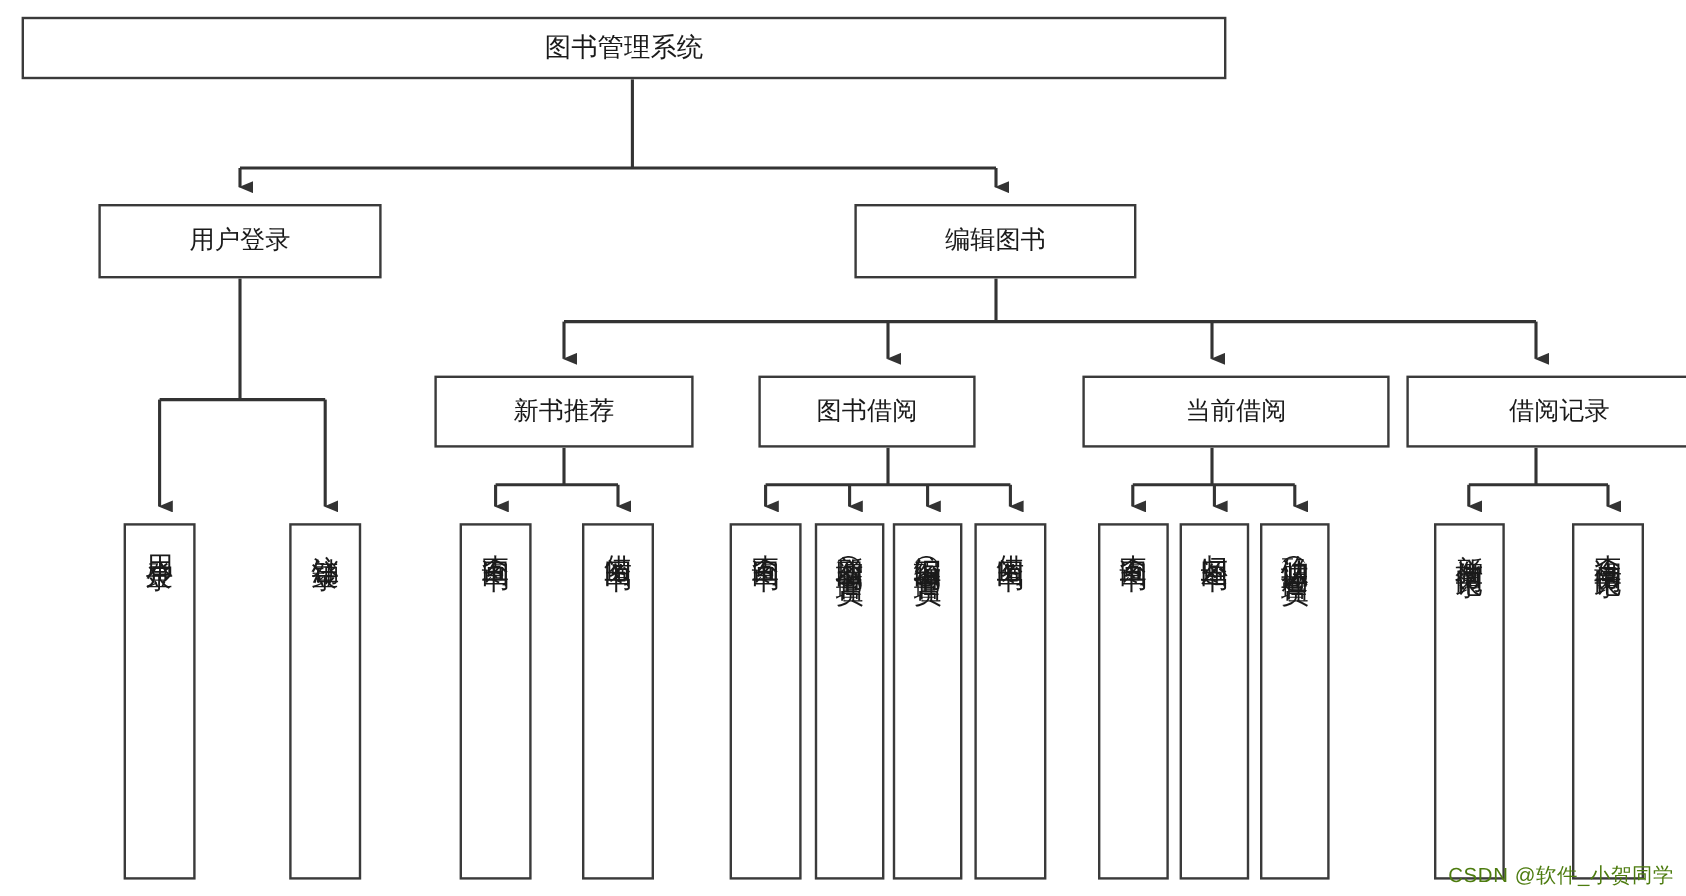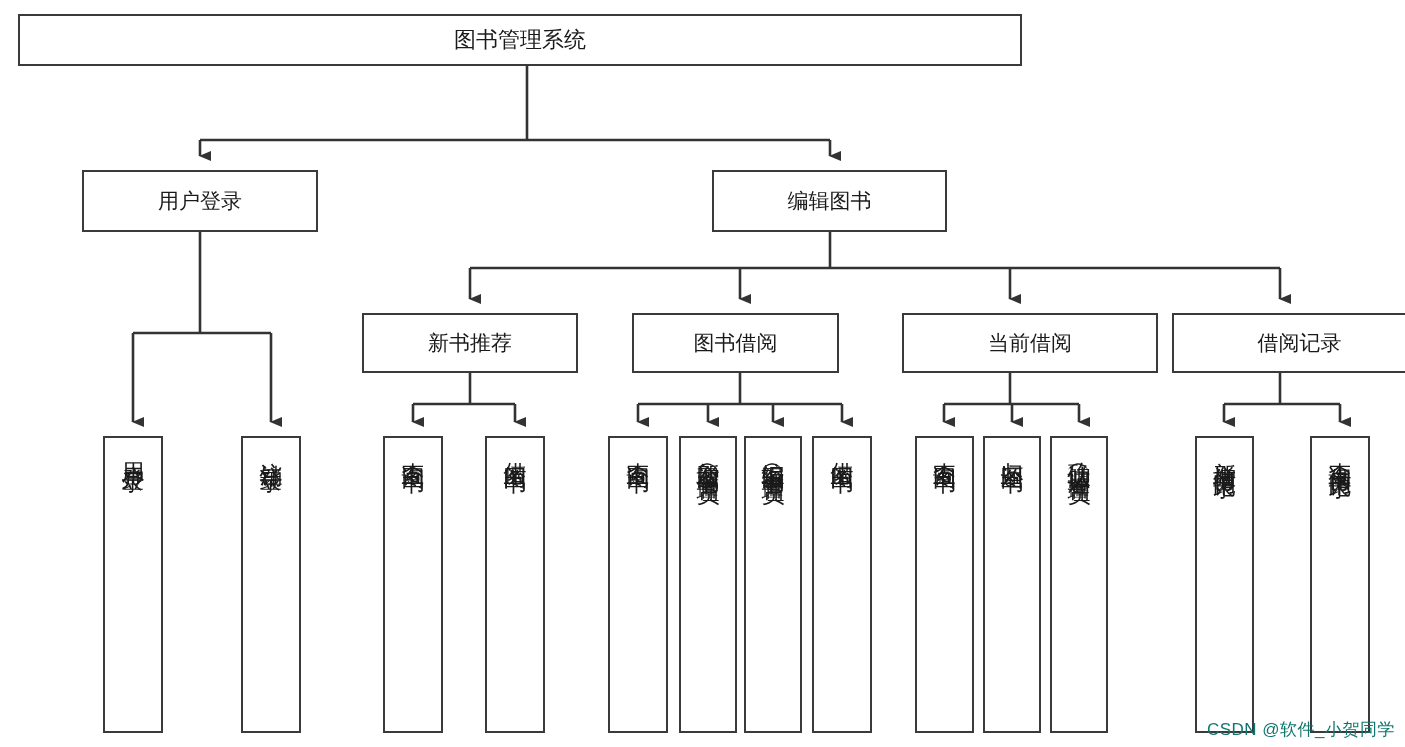--- a/index.html
+++ b/index.html
@@ -57,21 +57,21 @@
     font-size: 23px;
     letter-spacing: 3px;
     line-height: 1;
     white-space: nowrap;
   }
   .watermark {
     position: absolute;
     right: 10px;
     bottom: 6px;
     font-size: 17px;
-    color: #0f766e;
+    color: #4d7c0f;
     z-index: 5;
     white-space: nowrap;
     letter-spacing: 0.5px;
   }
 </style>
 </head>
 <body>
 
 <div id="canvas">
 
@@ -124,21 +124,21 @@
       </div>
       <div class="node node-horiz" style="left: 82px; top: 170px; width: 236px; height: 62px;">
         <span class="lbl">用户登录</span>
       </div>
       <div class="node node-horiz" style="left: 712px; top: 170px; width: 235px; height: 62px;">
         <span class="lbl">编辑图书</span>
       </div>
       <div class="node node-horiz" style="left: 362px; top: 313px; width: 216px; height: 60px;">
         <span class="lbl">新书推荐</span>
       </div>
-      <div class="node node-horiz" style="left: 632px; top: 313px; width: 207px; height: 60px;">
+      <div class="node node-horiz" style="left: 632px; top: 313px; width: 181px; height: 60px;">
         <span class="lbl">图书借阅</span>
       </div>
       <div class="node node-horiz" style="left: 902px; top: 313px; width: 256px; height: 60px;">
         <span class="lbl">当前借阅</span>
       </div>
       <div class="node node-horiz" style="left: 1172px; top: 313px; width: 255px; height: 60px;">
         <span class="lbl">借阅记录</span>
       </div>
       <div class="node node-vert" style="left: 103px; top: 436px; width: 60px; height: 297px;">
         <span class="lbl">用户登录</span>

